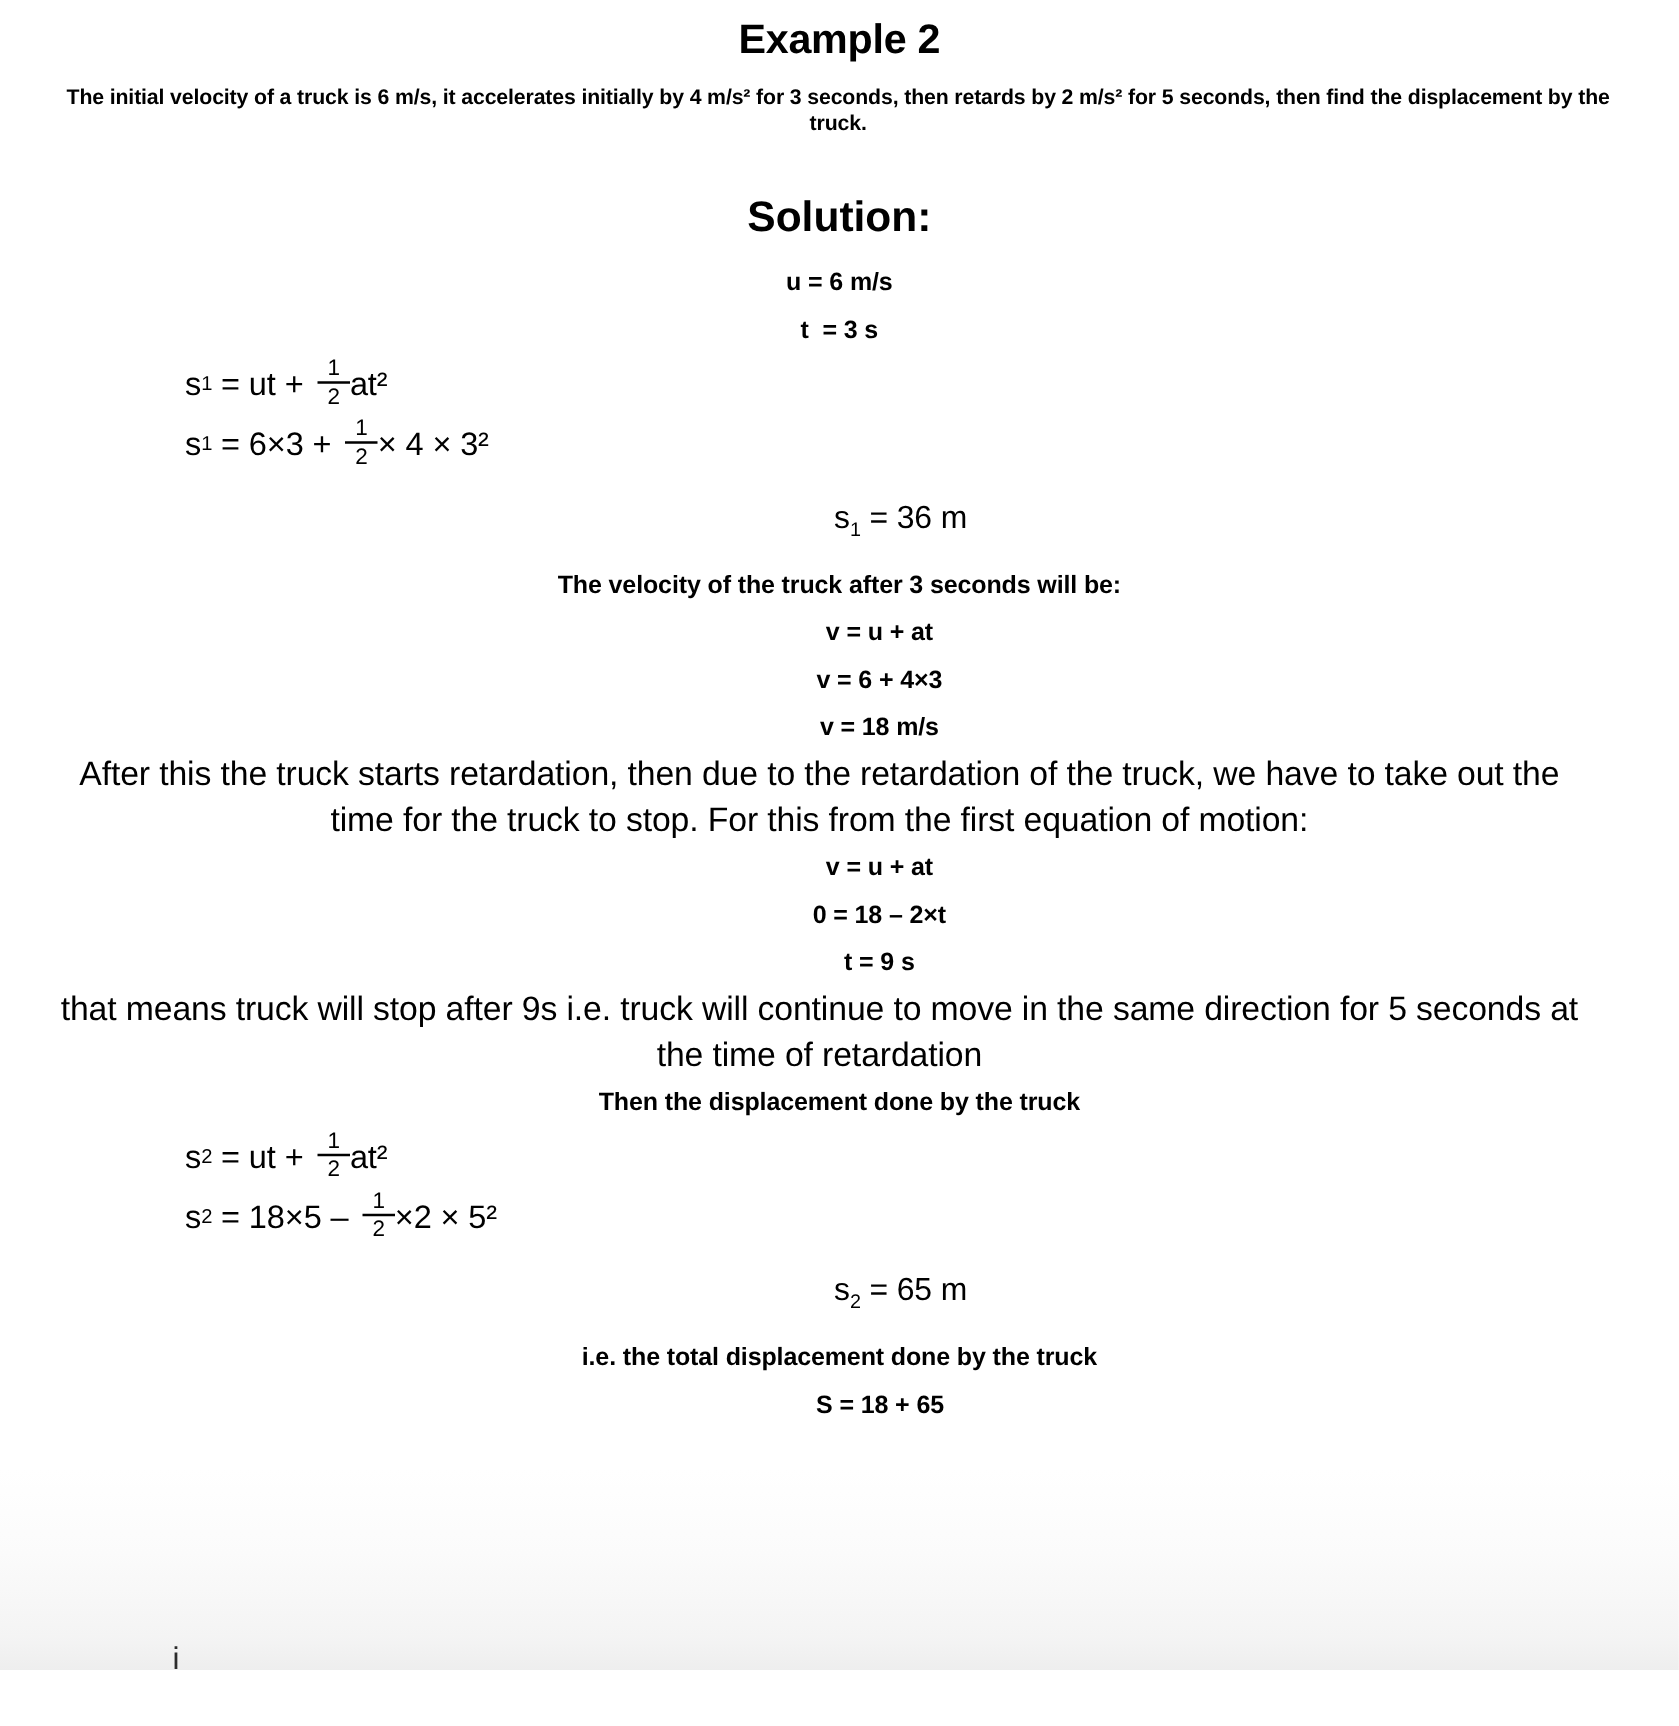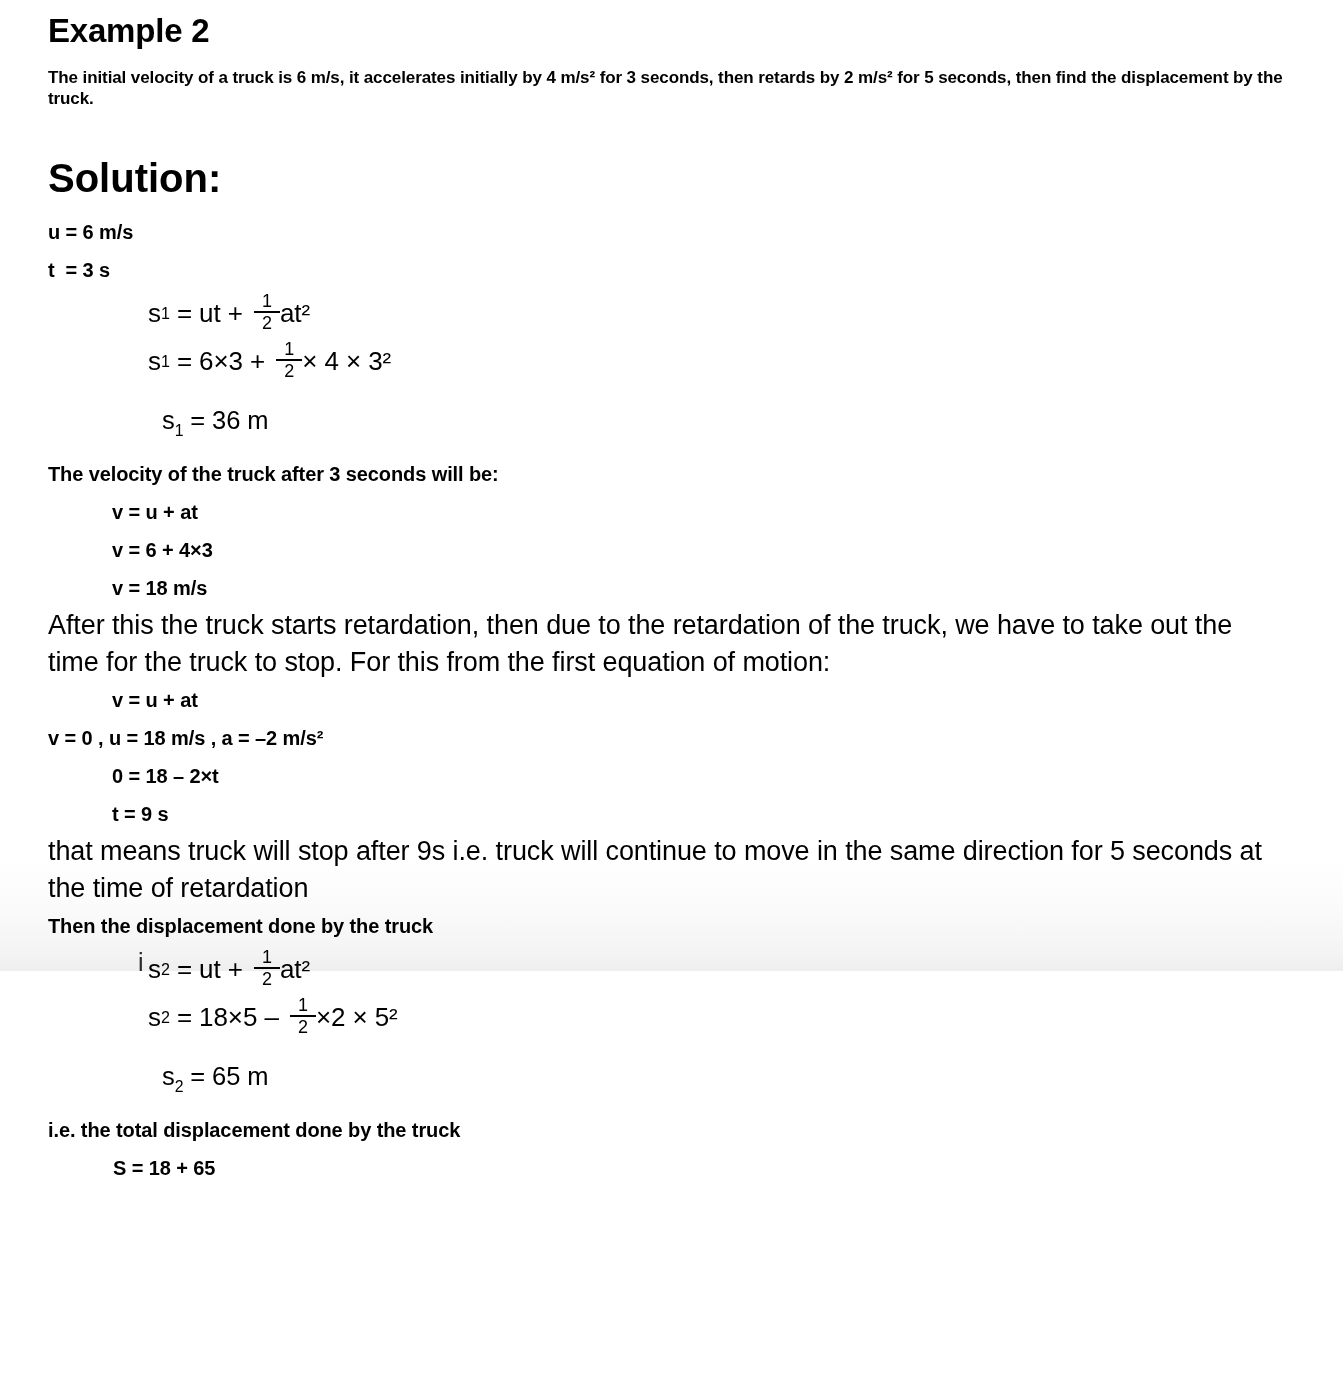--- a/index.html
+++ b/index.html
@@ -11,29 +11,30 @@
     height: 1381px;
     background: #ffffff;
     font-family: "Liberation Sans", sans-serif;
     color: #000000;
     overflow: hidden;
     position: relative;
   }
   .page {
     position: relative;
     width: 1343px;
-    height: 971px;
+    height: 1336px;
     background: linear-gradient(to bottom,
                 #ffffff 0%,
                 #ffffff 88%,
                 #fbfbfb 93%,
                 #f4f4f4 98%,
                 #eeeeee 100%);
     box-sizing: border-box;
     padding: 0 48px;
+    text-align: center;
   }
 
   
   .h-title {
     font-size: 33px;
     font-weight: bold;
     line-height: 1.05;
     letter-spacing: -0.2px;
     margin: 0;
     padding-top: 14px;
@@ -41,21 +42,21 @@
   .lead {
     font-size: 17px;
     font-weight: bold;
     line-height: 1.26;
     margin: 0;
     padding-top: 18px;
     max-width: 1245px;
     letter-spacing: -0.1px;
   }
   .h-solution {
-    font-size: 40px;
+    font-size: 34px;
     font-weight: bold;
     line-height: 1.05;
     margin: 0;
     padding-top: 48px;
   }
 
   
   .txt {
     font-size: 20px;
     font-weight: bold;
@@ -169,21 +170,20 @@
 
   <div class="eq-plain eq-pad2"><span>s</span><sub class="v">1</sub><span> = 36 m</span></div>
 
   <div class="txt">The velocity of the truck after 3 seconds will be:</div>
   <div class="txt ind-1">v = u + at</div>
   <div class="txt ind-1">v = 6 + 4×3</div>
   <div class="txt ind-1">v = 18 m/s</div>
 
   <p class="para">After this the truck starts retardation, then due to the retardation of the truck, we have to take out the time for the truck to stop. For this from the first equation of motion:</p>
   <div class="txt ind-1">v = u + at</div>
-  <div class="txt">v = 0 , u = 18 m/s , a = –2 m/s²</div>
   <div class="txt ind-1">0 = 18 – 2×t</div>
   <div class="txt ind-1">t = 9 s</div>
 
   <p class="para">that means truck will stop after 9s i.e. truck will continue to move in the same direction for 5 seconds at the time of retardation</p>
   <div class="txt">Then the displacement done by the truck</div>
 
   <div class="eq eq-pad">
     <span>s</span><sub class="v">2</sub><span> = ut + </span>
     <span class="frac">
       <span class="num">1</span>

